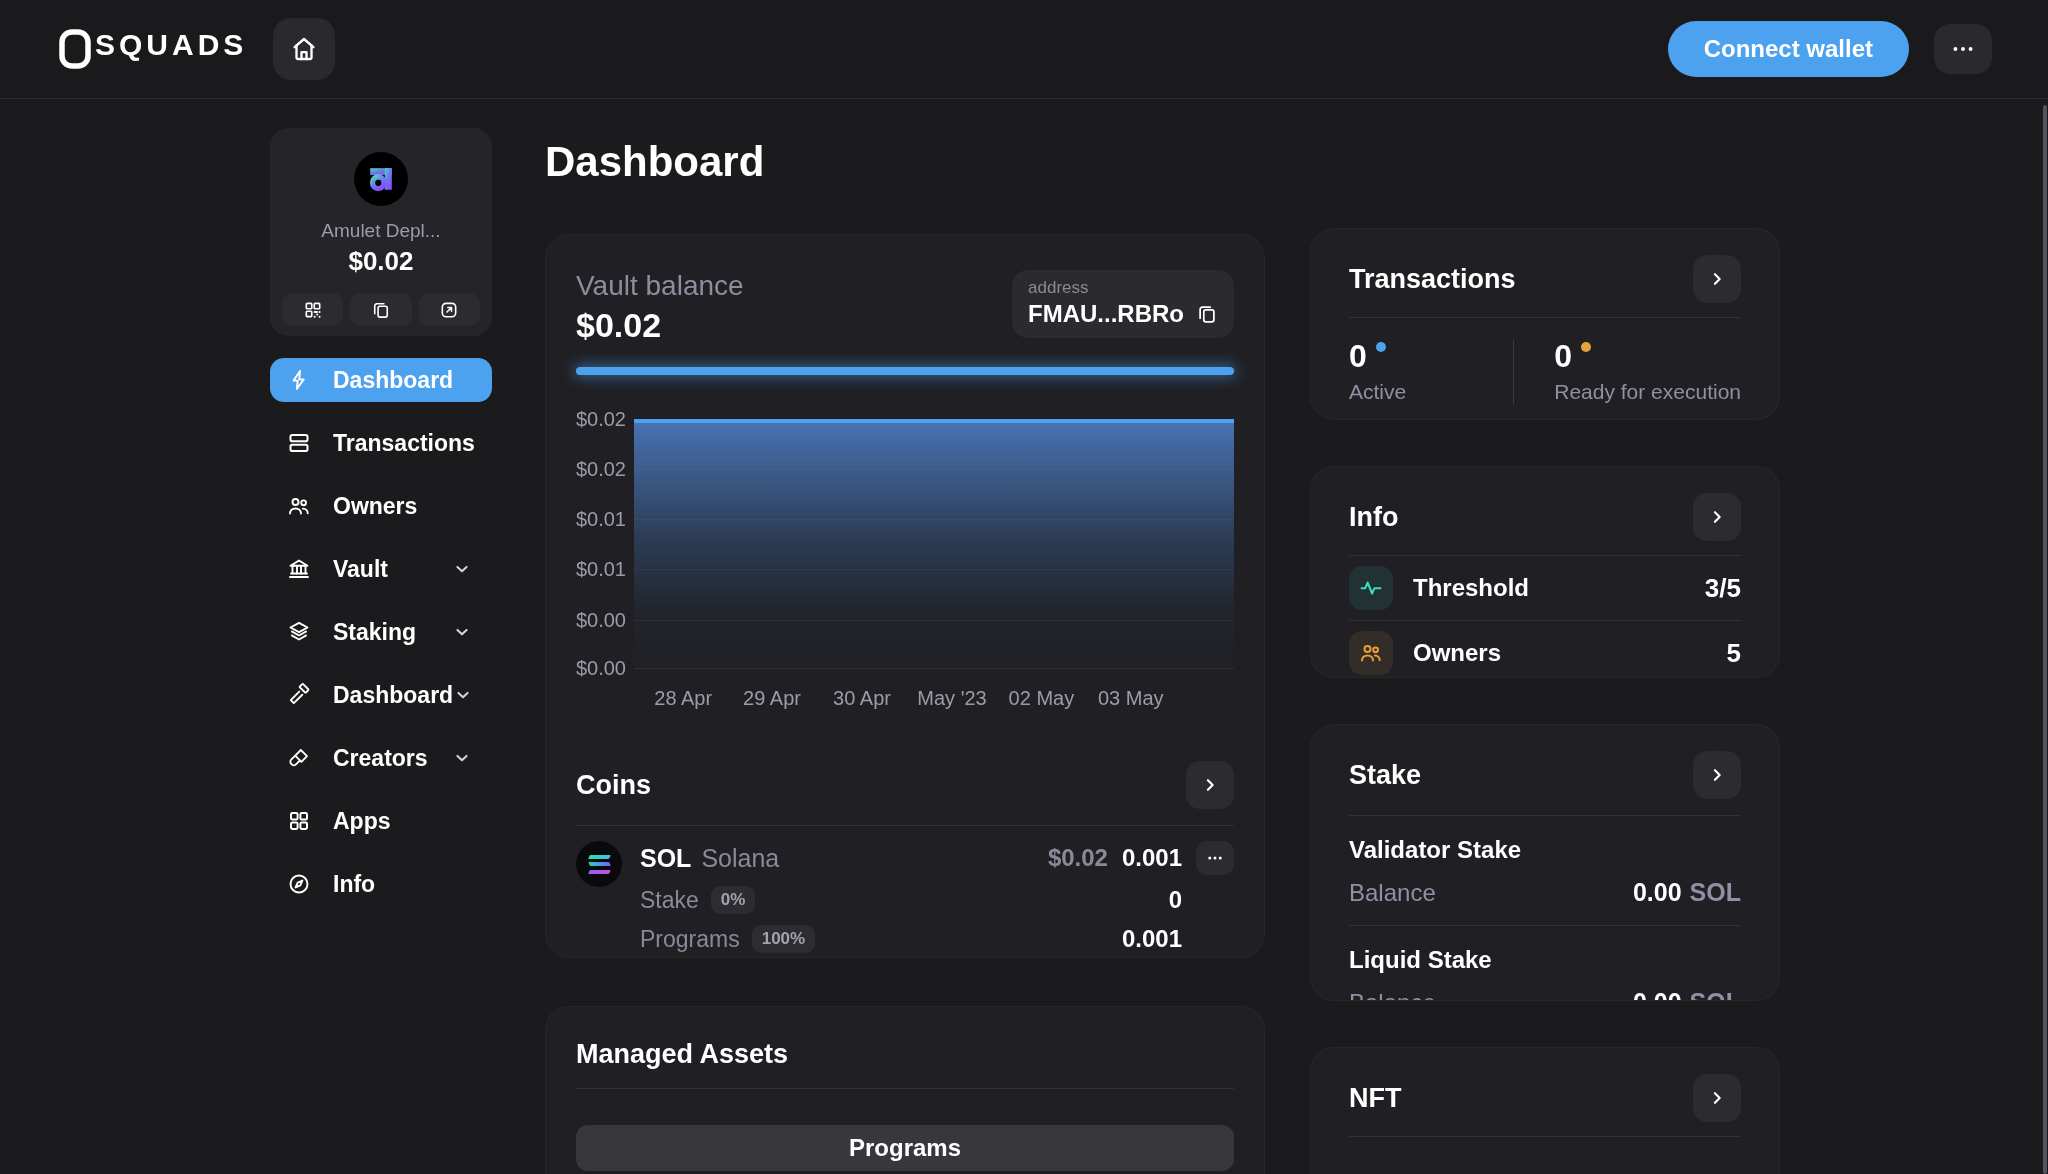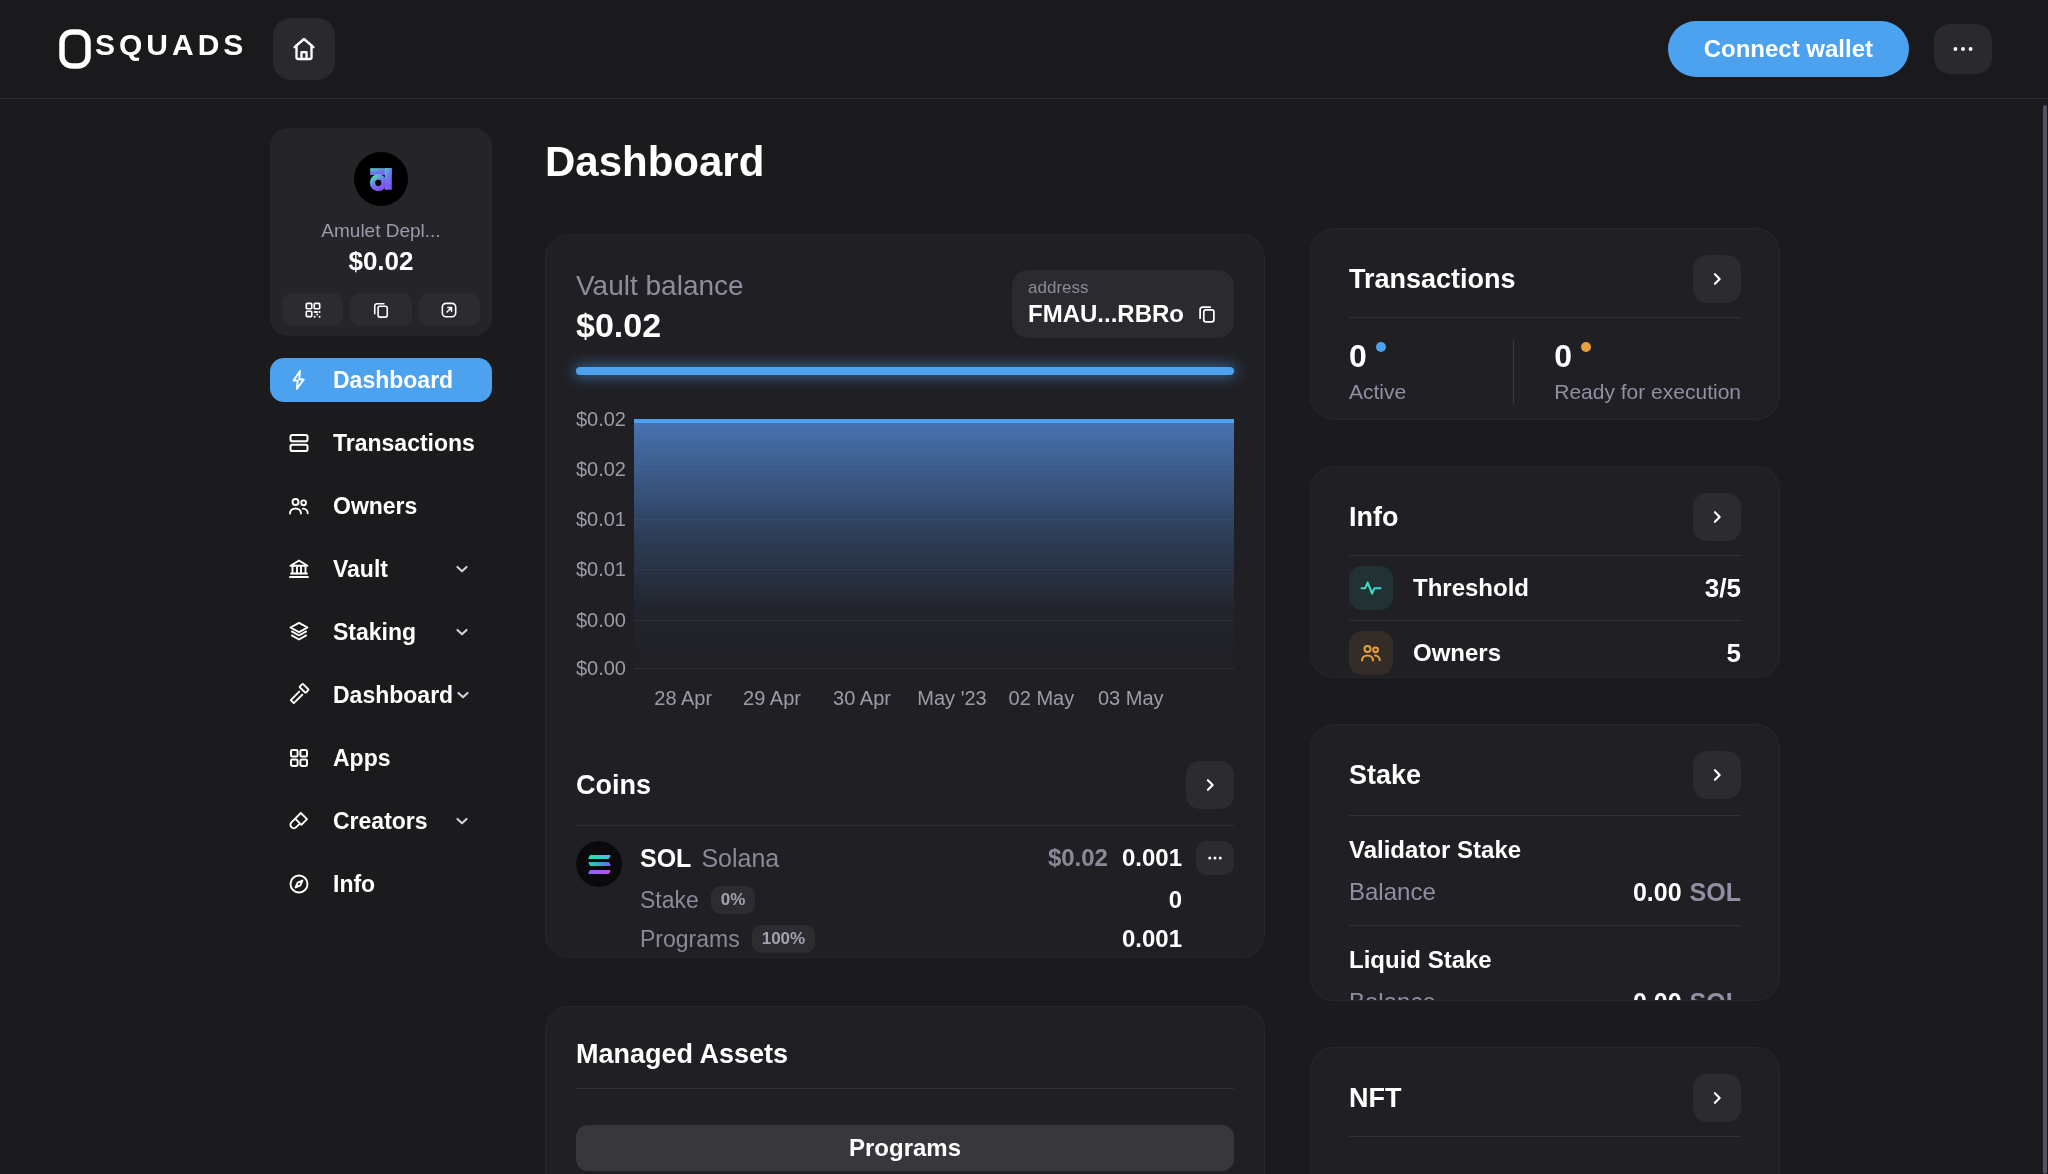--- a/index.html
+++ b/index.html
@@ -169,21 +169,21 @@
   }
   .tile-teal { background:rgba(63,217,198,0.10); color:#3FD9C6; }
   .tile-orange { background:rgba(233,161,59,0.10); color:#E9A13B; }
   .info-label { margin-left:20px; font-size:24px; font-weight:700; }
   .info-value { margin-left:auto; font-size:26px; font-weight:800; }
 
   .stake-card { height:277px; }
   .stake-divider { margin-top:16px; }
   .stake-section { padding:20px 0 18px; }
   .stake-section-title { font-size:24px; font-weight:800; }
-  .stake-row { display:flex; align-items:flex-start; margin-top:14px; }
+  .stake-row { display:flex; align-items:center; margin-top:14px; }
   .stake-label { font-size:24px; color:#918FA3; }
   .stake-value { margin-left:auto; font-size:25px; font-weight:800; }
   .stake-unit { color:#918FA3; margin-left:8px; }
 
   .nft-card { height:300px; }
   .nft-divider { margin-top:14px; }
   .nft-empty { margin-top:34px; text-align:center; font-size:22px; color:#9D9BAB; }
 
   .scroll-thumb {
     position:absolute; right:1px; top:105px; bottom:0; width:4px;
@@ -343,42 +343,42 @@
         </span>
         <span class="nav-label">Dashboard</span>
         <span class="nav-chev">
           <svg width="20" height="20" viewBox="0 0 24 24" fill="none" stroke="currentColor" stroke-width="2.4" stroke-linecap="round" stroke-linejoin="round">
               <path d="M6.5 9.5L12 14.8l5.5-5.3"></path>
             </svg>
         </span>
       </div>
       <div class="nav-item">
         <span class="nav-icon">
+          <svg width="24" height="24" viewBox="0 0 24 24" fill="none" stroke="#fff" stroke-width="1.9" stroke-linejoin="round" stroke-linecap="round">
+            <path d="M13.8 4l6.2 6.2-5.6 5.6-6.2-6.2z"></path>
+              <path d="M8 9.8l-3.6 3.6c-1.3 1.3-1.3 3.5 0 4.8s3.5 1.3 4.8 0l3.6-3.6"></path>
+          </svg>
+        </span>
+        <span class="nav-label">Creators</span>
+        <span class="nav-chev">
+          <svg width="20" height="20" viewBox="0 0 24 24" fill="none" stroke="currentColor" stroke-width="2.4" stroke-linecap="round" stroke-linejoin="round">
+              <path d="M6.5 9.5L12 14.8l5.5-5.3"></path>
+            </svg>
+        </span>
+      </div>
+      <div class="nav-item">
+        <span class="nav-icon">
           <svg width="24" height="24" viewBox="0 0 24 24" fill="none" stroke="#fff" stroke-width="2">
             <rect x="4" y="4" width="6.6" height="6.6" rx="1.4"></rect>
               <rect x="13.4" y="4" width="6.6" height="6.6" rx="1.4"></rect>
               <rect x="4" y="13.4" width="6.6" height="6.6" rx="1.4"></rect>
               <rect x="13.4" y="13.4" width="6.6" height="6.6" rx="1.4"></rect>
           </svg>
         </span>
         <span class="nav-label">Apps</span>
-      </div>
-      <div class="nav-item">
-        <span class="nav-icon">
-          <svg width="24" height="24" viewBox="0 0 24 24" fill="none" stroke="#fff" stroke-width="1.9" stroke-linejoin="round" stroke-linecap="round">
-            <path d="M13.8 4l6.2 6.2-5.6 5.6-6.2-6.2z"></path>
-              <path d="M8 9.8l-3.6 3.6c-1.3 1.3-1.3 3.5 0 4.8s3.5 1.3 4.8 0l3.6-3.6"></path>
-          </svg>
-        </span>
-        <span class="nav-label">Creators</span>
-        <span class="nav-chev">
-          <svg width="20" height="20" viewBox="0 0 24 24" fill="none" stroke="currentColor" stroke-width="2.4" stroke-linecap="round" stroke-linejoin="round">
-              <path d="M6.5 9.5L12 14.8l5.5-5.3"></path>
-            </svg>
-        </span>
       </div>
       <div class="nav-item">
         <span class="nav-icon">
           <svg width="24" height="24" viewBox="0 0 24 24" fill="none" stroke="#fff" stroke-width="1.9" stroke-linejoin="round">
             <circle cx="12" cy="12" r="8.5"></circle>
               <path d="M15.4 8.6l-2.1 4.7-4.7 2.1 2.1-4.7z"></path>
           </svg>
         </span>
         <span class="nav-label">Info</span>
       </div>

